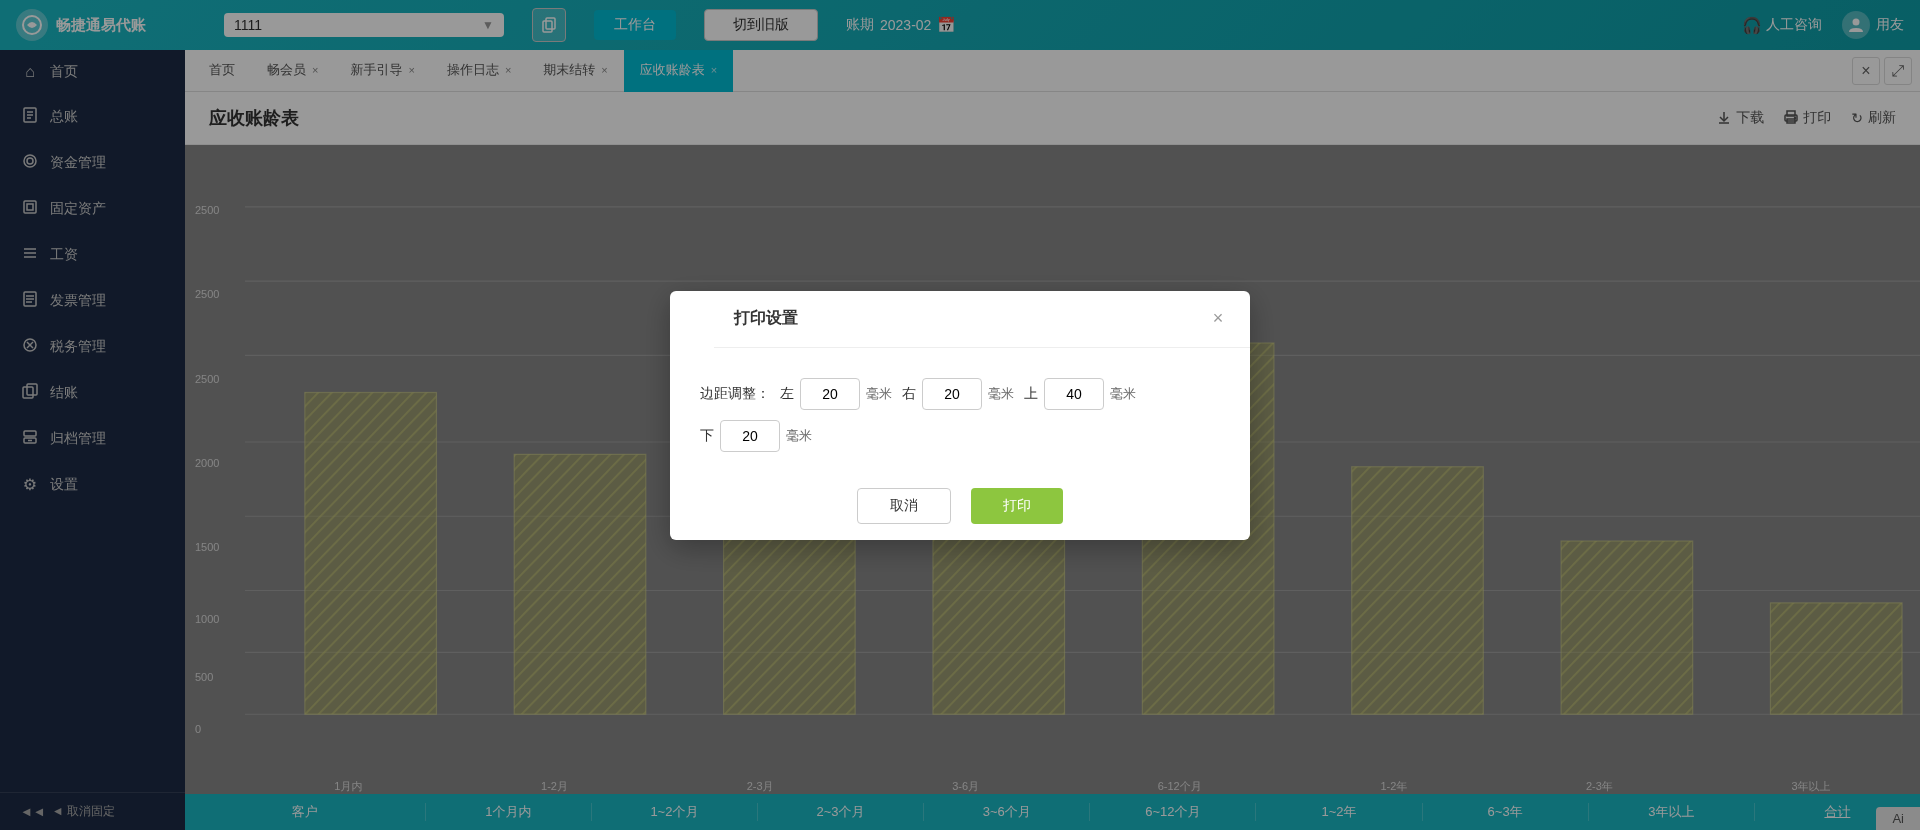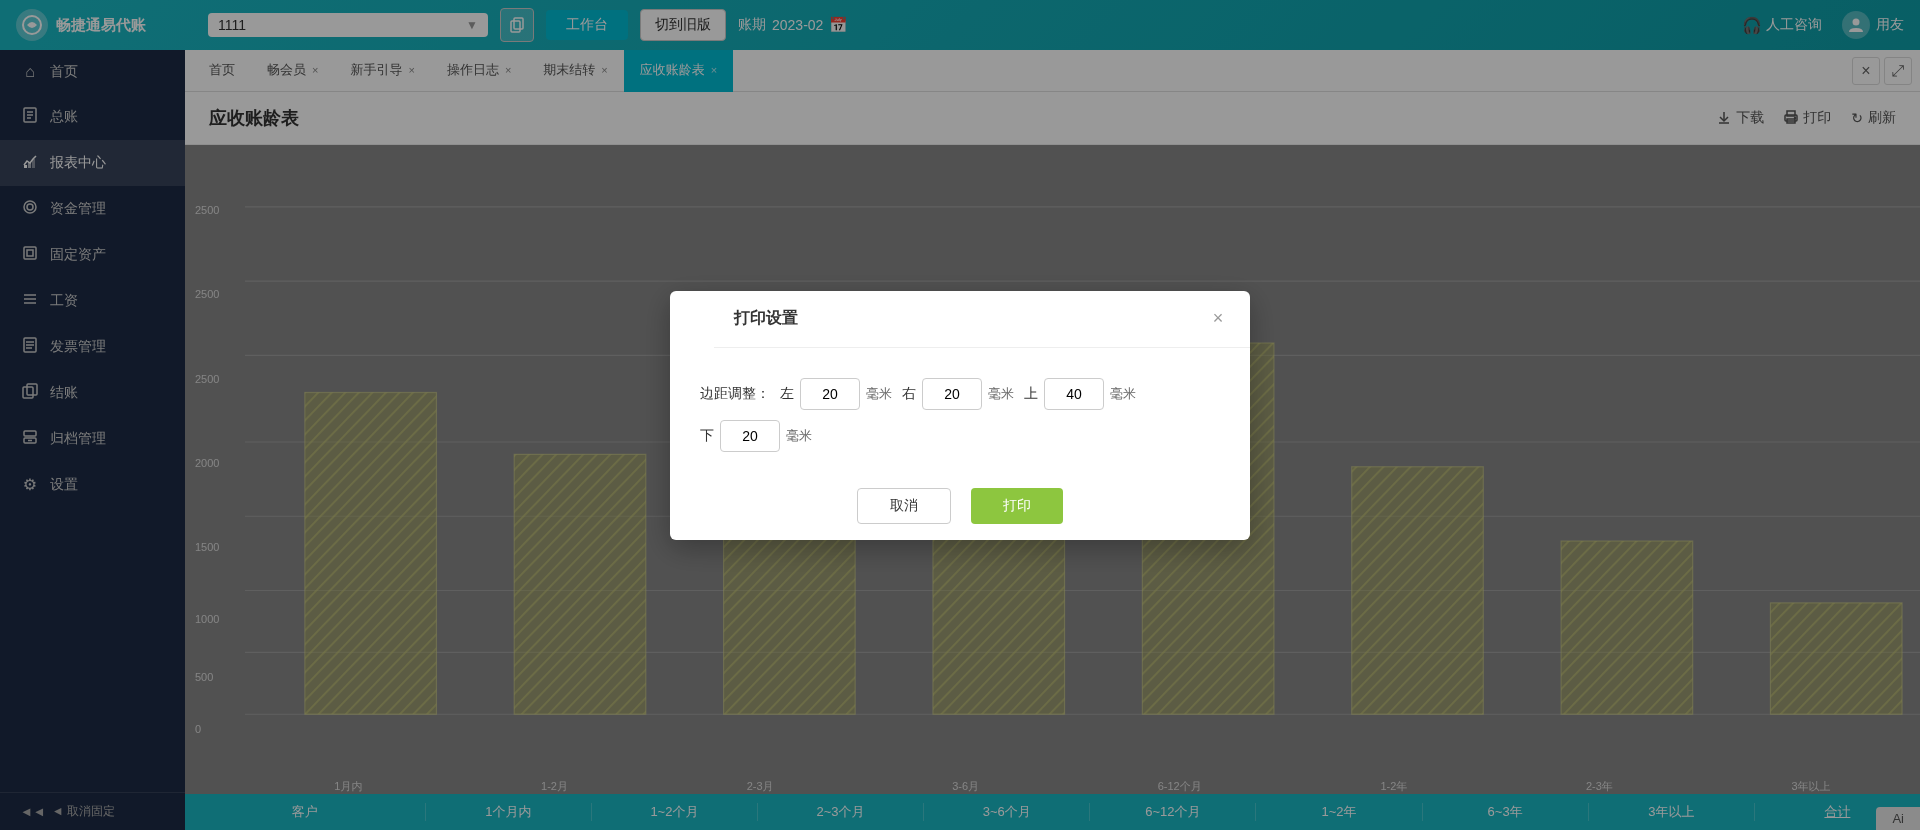--- a/index.html
+++ b/index.html
@@ -5,21 +5,21 @@
     * { box-sizing: border-box; margin: 0; padding: 0; font-family: 'Microsoft YaHei', Arial, sans-serif; }
     body { width: 1920px; height: 830px; overflow: hidden; background: #f0f2f5; }
 
     
     .header {
       height: 50px;
       background: linear-gradient(135deg, #1ab8c4, #0e9ea8);
       display: flex;
       align-items: center;
       padding: 0 16px;
-      gap: 12px;
+      gap: 28px;
       position: relative;
       z-index: 10;
     }
     .logo-area {
       width: 180px;
       display: flex;
       align-items: center;
       gap: 8px;
       color: white;
       font-size: 15px;
@@ -60,21 +60,21 @@
       border-radius: 4px;
       padding: 6px 20px;
       font-size: 14px;
       cursor: pointer;
     }
     .switch-btn {
       background: white;
       color: #333;
       border: 1px solid #ccc;
       border-radius: 4px;
-      padding: 6px 14px;
+      padding: 6px 28px;
       font-size: 14px;
       cursor: pointer;
     }
     .period-area {
       display: flex;
       align-items: center;
       gap: 6px;
       color: white;
       font-size: 14px;
     }
@@ -429,31 +429,20 @@
         <span class="icon">
           <svg width="16" height="16" viewBox="0 0 16 16" fill="none" stroke="#ccc" stroke-width="1.5">
               <rect x="2" y="1" width="12" height="14" rx="1"></rect>
               <line x1="5" y1="5" x2="11" y2="5"></line>
               <line x1="5" y1="8" x2="11" y2="8"></line>
               <line x1="5" y1="11" x2="9" y2="11"></line>
             </svg>
         </span>
         <span>总账</span>
       </div>
-      <div class="sidebar-item active">
-        <span class="icon">
-          <svg width="16" height="16" viewBox="0 0 16 16" fill="none" stroke="white" stroke-width="1.5">
-              <polyline points="2,12 5,8 8,10 11,6 14,3"></polyline>
-              <rect x="2" y="12" width="3" height="3" fill="white" stroke="none"></rect>
-              <rect x="6" y="9" width="3" height="6" fill="white" stroke="none" opacity="0.6"></rect>
-              <rect x="10" y="6" width="3" height="9" fill="white" stroke="none" opacity="0.4"></rect>
-            </svg>
-        </span>
-        <span>报表中心</span>
-      </div>
       <div class="sidebar-item">
         <span class="icon">
           <svg width="16" height="16" viewBox="0 0 16 16" fill="none" stroke="#ccc" stroke-width="1.5">
               <circle cx="8" cy="8" r="6"></circle>
               <circle cx="8" cy="8" r="3"></circle>
             </svg>
         </span>
         <span>资金管理</span>
       </div>
       <div class="sidebar-item">
@@ -478,20 +467,30 @@
       <div class="sidebar-item">
         <span class="icon">
           <svg width="16" height="16" viewBox="0 0 16 16" fill="none" stroke="#ccc" stroke-width="1.5">
               <rect x="2" y="1" width="12" height="14" rx="1"></rect>
               <line x1="4" y1="5" x2="12" y2="5"></line>
               <line x1="4" y1="8" x2="12" y2="8"></line>
               <line x1="4" y1="11" x2="10" y2="11"></line>
             </svg>
         </span>
         <span>发票管理</span>
+      </div>
+      <div class="sidebar-item">
+        <span class="icon">
+          <svg width="16" height="16" viewBox="0 0 16 16" fill="none" stroke="#ccc" stroke-width="1.5">
+              <circle cx="8" cy="8" r="6"></circle>
+              <line x1="5" y1="5" x2="11" y2="11"></line>
+              <line x1="11" y1="5" x2="5" y2="11"></line>
+            </svg>
+        </span>
+        <span>税务管理</span>
       </div>
       <div class="sidebar-item">
         <span class="icon">
           <svg width="16" height="16" viewBox="0 0 16 16" fill="none" stroke="#ccc" stroke-width="1.5">
               <rect x="1" y="4" width="10" height="11" rx="1"></rect>
               <rect x="5" y="1" width="10" height="11" rx="1"></rect>
             </svg>
         </span>
         <span>结账</span>
       </div>

